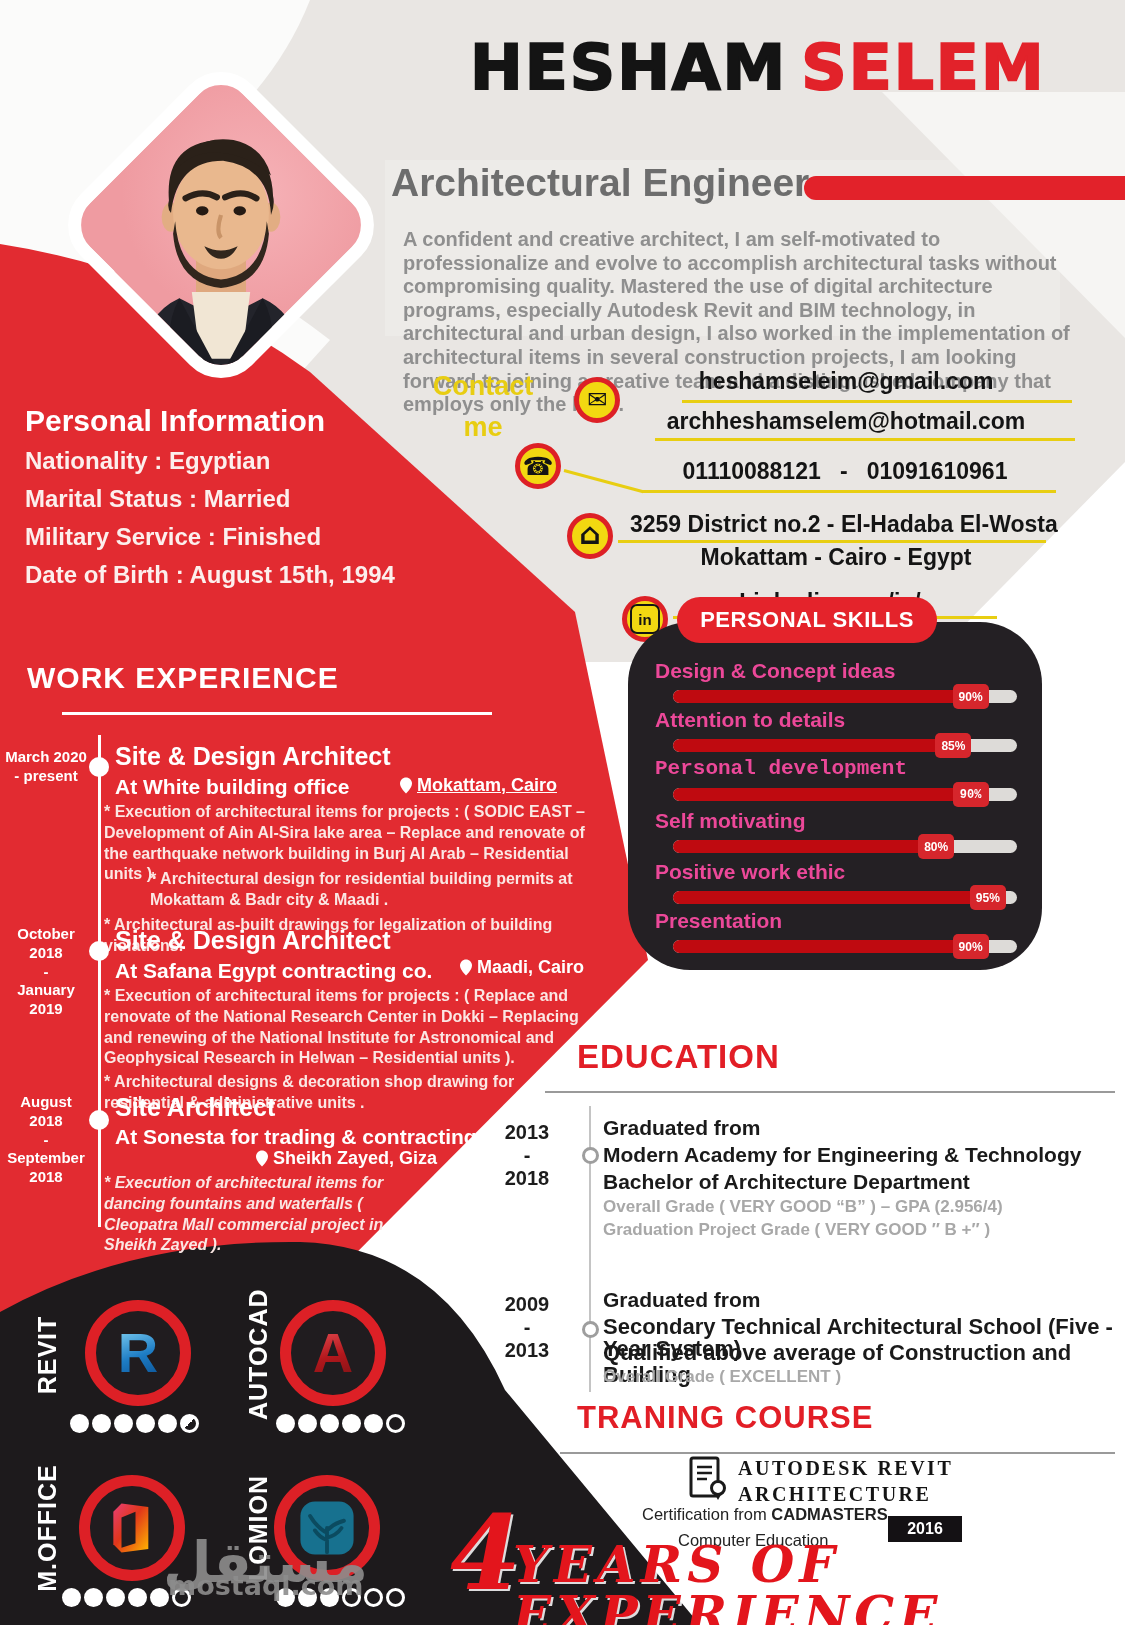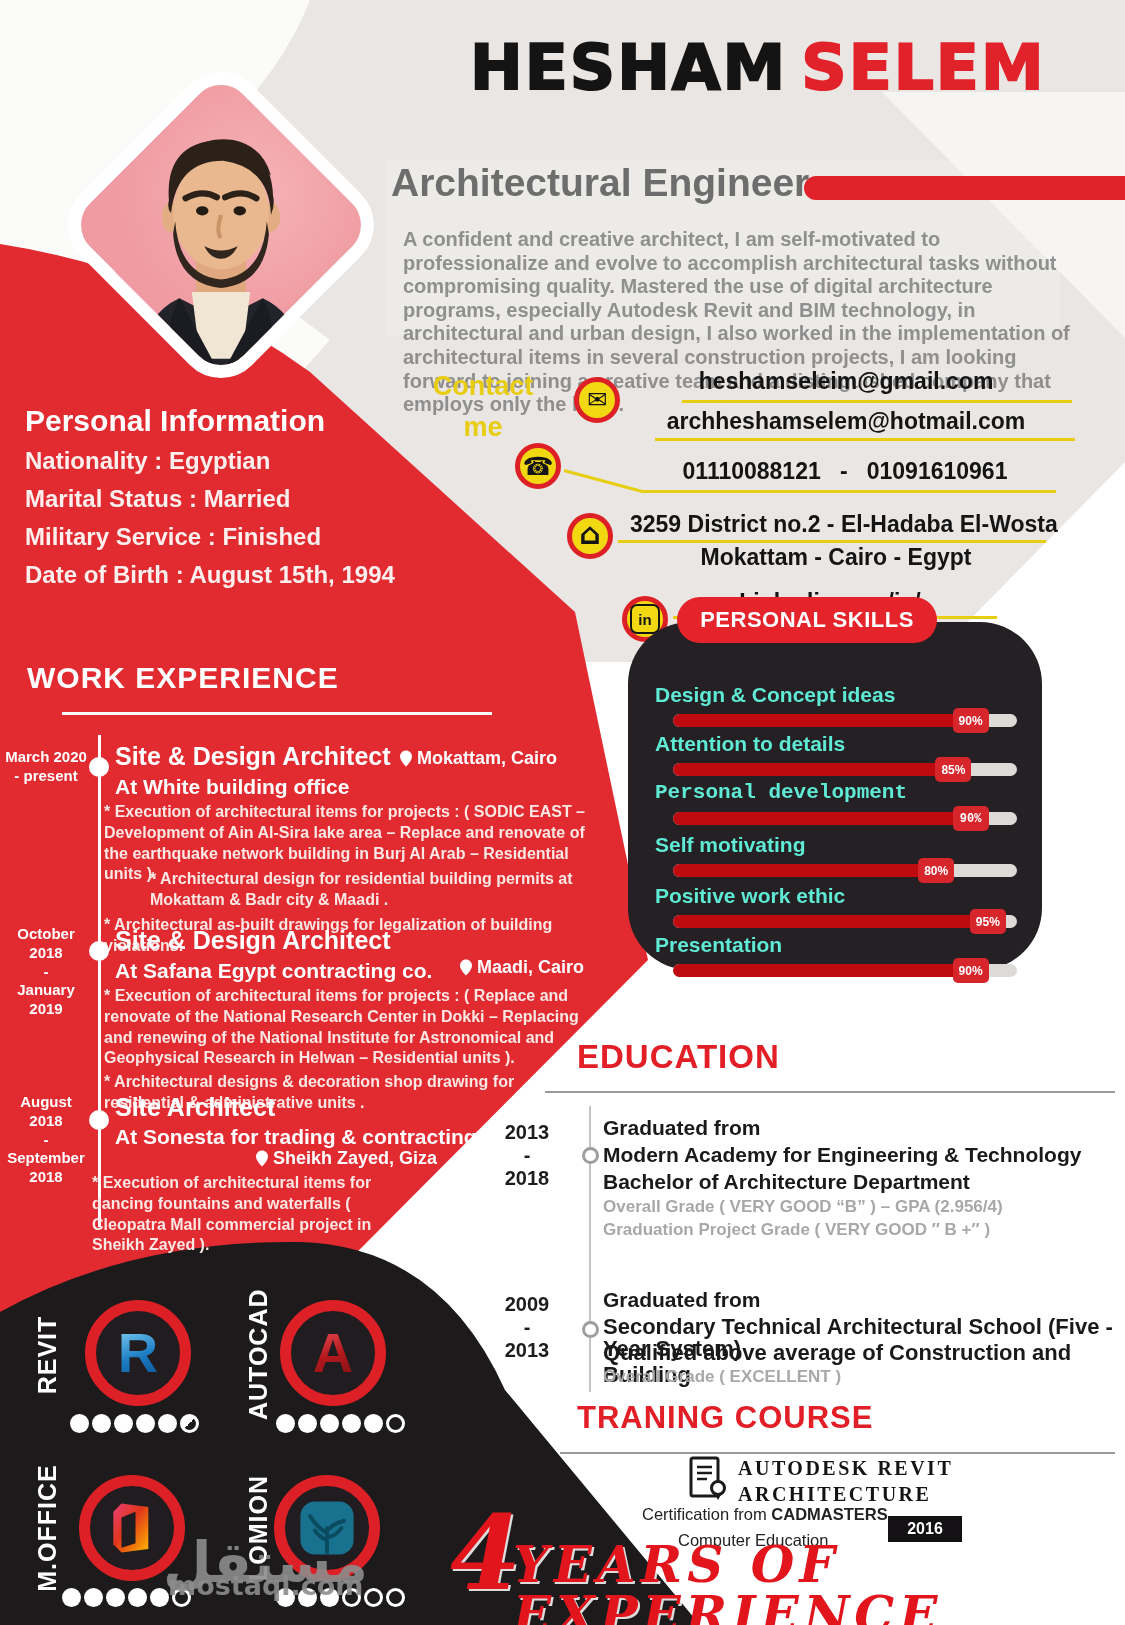--- a/index.html
+++ b/index.html
@@ -36,21 +36,21 @@
   .wx-role{color:#fff;font-weight:bold;font-size:25px;line-height:1;}
   .wx-co{color:#fff;font-weight:bold;font-size:21px;line-height:1;}
   .wx-loc{color:#fff;font-weight:bold;font-size:18px;display:flex;align-items:center;gap:5px;}
   .wx-bullet{color:#fbe7e4;font-weight:bold;font-size:16px;line-height:1.3;}
 
   
   .sk-panel{background:#242024;border-radius:62px;}
   .sk-pill{background:#e4232b;border-radius:24px;display:flex;align-items:center;justify-content:center;
            color:#fff;font-weight:bold;font-size:22px;letter-spacing:.5px;}
   .skill{position:absolute;left:27px;width:362px;}
-  .skill-label{color:#5eead4;font-weight:bold;font-size:21px;line-height:1;margin-top:24px;}
+  .skill-label{color:#ec4899;font-weight:bold;font-size:21px;line-height:1;}
   .skill-track{position:relative;margin-top:9px;margin-left:18px;height:13px;border-radius:7px;background:#dddbd8;}
   .skill-fill{position:absolute;left:0;top:0;height:13px;border-radius:7px;background:#bf0a10;}
   .skill-badge{position:absolute;top:-6px;width:36px;height:25px;border-radius:5px;background:#d6262c;
                color:#fff;font-size:12px;font-weight:bold;display:flex;align-items:center;justify-content:center;}
 
   
   .ed-title{color:#e21e26;font-weight:bold;font-size:33px;letter-spacing:1px;}
   .ed-line{height:2px;background:#9a9a9a;}
   .ed-vline{width:2px;background:#c4c4c4;}
   .ed-circle{width:17px;height:17px;border-radius:50%;background:#fff;border:3px solid #9e9e9e;box-sizing:border-box;}
@@ -182,21 +182,21 @@
   <div class="abs wx-underline" style="left:62px;top:712px;width:430px;"></div>
   <div class="abs wx-vline" style="left:98px;top:735px;height:492px;"></div>
 
   <div class="abs wx-dot" style="left:89px;top:757px;"></div>
   <div class="abs wx-date" style="left:2px;top:748px;">
     <div>March 2020</div>
     <div>- present</div>
   </div>
   <div class="abs wx-role" style="left:115px;top:744px;">Site &amp; Design Architect</div>
   <div class="abs wx-co" style="left:115px;top:776px;">At White building office</div>
-  <div class="abs wx-loc" style="left:400px;top:748px;">
+  <div class="abs wx-loc" style="left:400px;top:775px;text-decoration:underline;">
     <svg width="12" height="17" viewBox="0 0 12 16">
       <path fill="#fff" d="M6 0C2.7 0 0 2.7 0 6c0 4.4 6 10 6 10s6-5.6 6-10C12 2.7 9.3 0 6 0z"></path>
       </svg>
     <span>Mokattam, Cairo</span>
   </div>
   <div class="abs wx-bullet" style="left:104px;top:802px;width:495px;">* Execution of architectural items for projects : ( SODIC EAST – Development of  Ain Al-Sira lake area – Replace and renovate of the earthquake network building in Burj Al Arab – Residential units ).</div>
   <div class="abs wx-bullet" style="left:104px;top:869px;width:495px;margin-left:46px;">* Architectural design for residential building permits at Mokattam &amp; Badr city &amp; Maadi .</div>
   <div class="abs wx-bullet" style="left:104px;top:915px;width:495px;">* Architectural as-built drawings for legalization of building violations.</div>
 
   <div class="abs wx-dot" style="left:89px;top:941px;"></div>
@@ -224,21 +224,21 @@
     <div>2018</div>
   </div>
   <div class="abs wx-role" style="left:115px;top:1095px;">Site Architect</div>
   <div class="abs wx-co" style="left:115px;top:1126px;">At Sonesta for trading &amp; contracting co.</div>
   <div class="abs wx-loc" style="left:256px;top:1148px;">
     <svg width="12" height="17" viewBox="0 0 12 16">
       <path fill="#fff" d="M6 0C2.7 0 0 2.7 0 6c0 4.4 6 10 6 10s6-5.6 6-10C12 2.7 9.3 0 6 0z"></path>
       </svg>
     <span>Sheikh Zayed, Giza</span>
   </div>
-  <div class="abs wx-bullet" style="left:92px;top:1173px;width:330px;">* Execution of architectural items for dancing fountains and waterfalls  ( Cleopatra Mall commercial project in Sheikh Zayed ).</div>
+  <div class="abs wx-bullet" style="left:104px;top:1173px;width:330px;font-style:italic;">* Execution of architectural items for dancing fountains and waterfalls  ( Cleopatra Mall commercial project in Sheikh Zayed ).</div>
 
   <div class="abs sk-panel" style="left:628px;top:622px;width:414px;height:348px;">
     <div class="skill" style="top:38px;">
       <div class="skill-label">Design &amp; Concept ideas</div>
       <div class="skill-track">
         <div class="skill-fill" style="width: 90%;"></div>
         <div class="skill-badge" style="left: calc(90% - 30px);">90%</div>
       </div>
     </div>
     <div class="skill" style="top:87px;">

